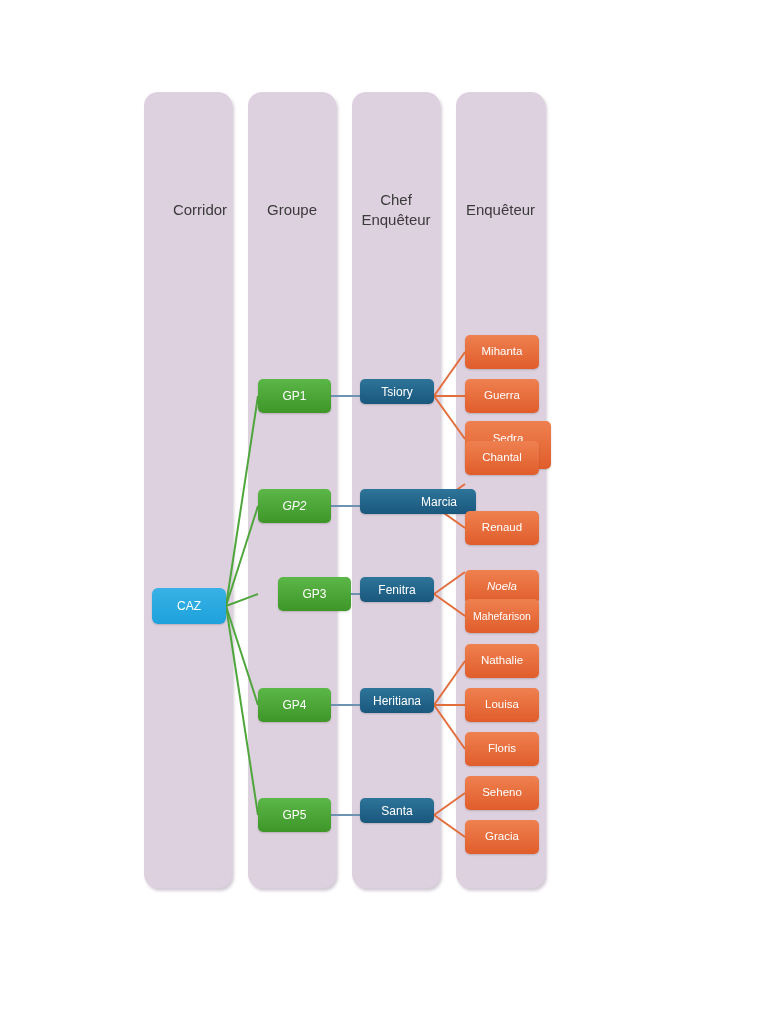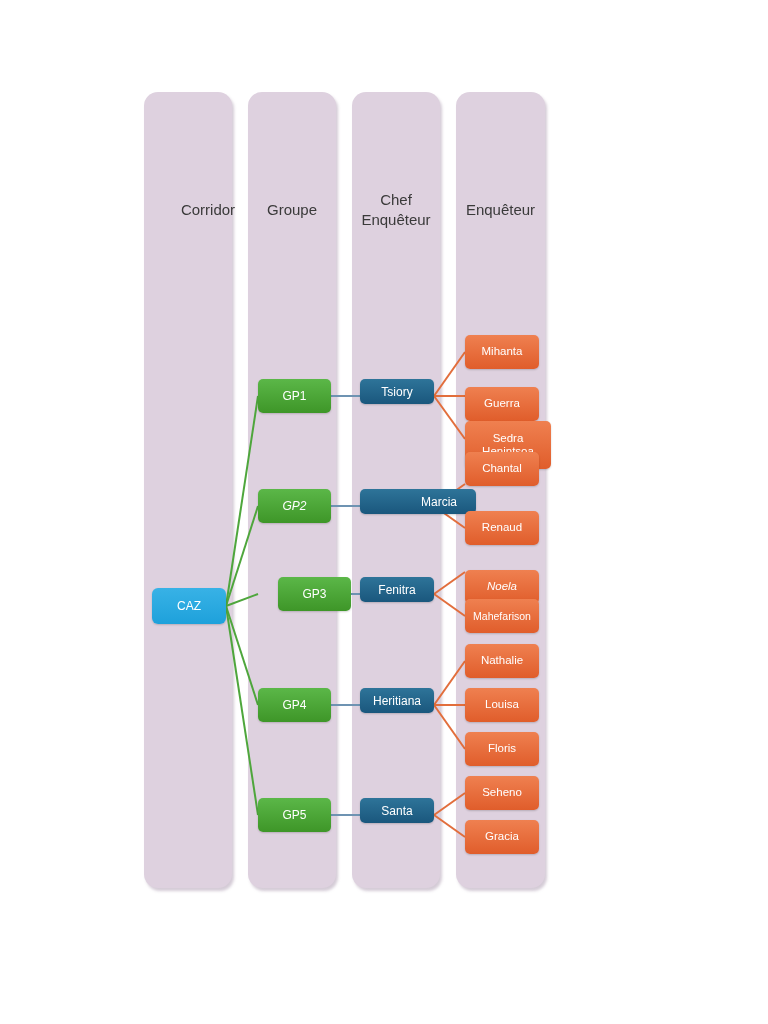--- a/index.html
+++ b/index.html
@@ -46,21 +46,21 @@
 </head>
 <body>
 
 <div class="page">
 
   <div class="col" style="left:144px;"></div>
   <div class="col" style="left:248px;"></div>
   <div class="col" style="left:352px;"></div>
   <div class="col" style="left:456px;width:89px;"></div>
 
-  <div class="hdr" style="left:136px;padding-left:28px;">Corridor</div>
+  <div class="hdr" style="left:128px;padding-left:28px;">Corridor</div>
   <div class="hdr" style="left:248px;">Groupe</div>
   <div class="hdr" style="left:352px;">Chef Enquêteur</div>
   <div class="hdr" style="left:456px;width:89px;">Enquêteur</div>
 
   <svg class="links">
     <line class="lk-g" x1="226" y1="606" x2="258" y2="396"></line>
     <line class="lk-g" x1="226" y1="606" x2="258" y2="506"></line>
     <line class="lk-g" x1="226" y1="606" x2="258" y2="594"></line>
     <line class="lk-g" x1="226" y1="606" x2="258" y2="705"></line>
     <line class="lk-g" x1="226" y1="606" x2="258" y2="815"></line>
@@ -93,23 +93,23 @@
   <div class="node n-group" style="top:688px;">GP4</div>
   <div class="node n-group" style="top:798px;">GP5</div>
 
   <div class="node n-chief" style="top:379px;">Tsiory</div>
   <div class="node n-chief" style="top:489px;padding-left:42px;">Marcia</div>
   <div class="node n-chief" style="top:577px;">Fenitra</div>
   <div class="node n-chief" style="top:688px;">Heritiana</div>
   <div class="node n-chief" style="top:798px;">Santa</div>
 
   <div class="node n-inv" style="top:335px;">Mihanta</div>
-  <div class="node n-inv" style="top:379px;margin-top:8px;">Guerra</div>
+  <div class="node n-inv" style="top:379px;">Guerra</div>
   <div class="node n-inv" style="top:421px;height:48px;padding:0 6px;">Sedra Henintsoa</div>
-  <div class="node n-inv" style="top:452px;">Chantal</div>
+  <div class="node n-inv" style="top:441px;">Chantal</div>
   <div class="node n-inv" style="top:511px;">Renaud</div>
   <div class="node n-inv" style="top:570px;font-style:italic;">Noela</div>
   <div class="node n-inv" style="top:599px;font-size:10.5px;">Mahefarison</div>
   <div class="node n-inv" style="top:644px;">Nathalie</div>
   <div class="node n-inv" style="top:688px;">Louisa</div>
   <div class="node n-inv" style="top:732px;">Floris</div>
   <div class="node n-inv" style="top:776px;">Seheno</div>
   <div class="node n-inv" style="top:820px;">Gracia</div>
 
 </div>

